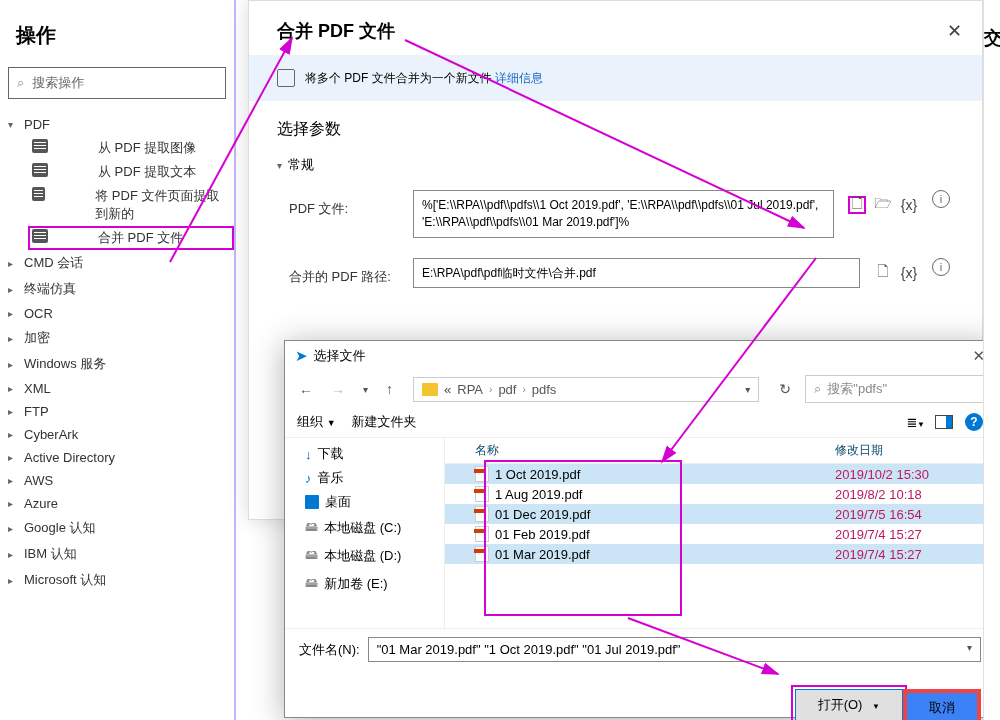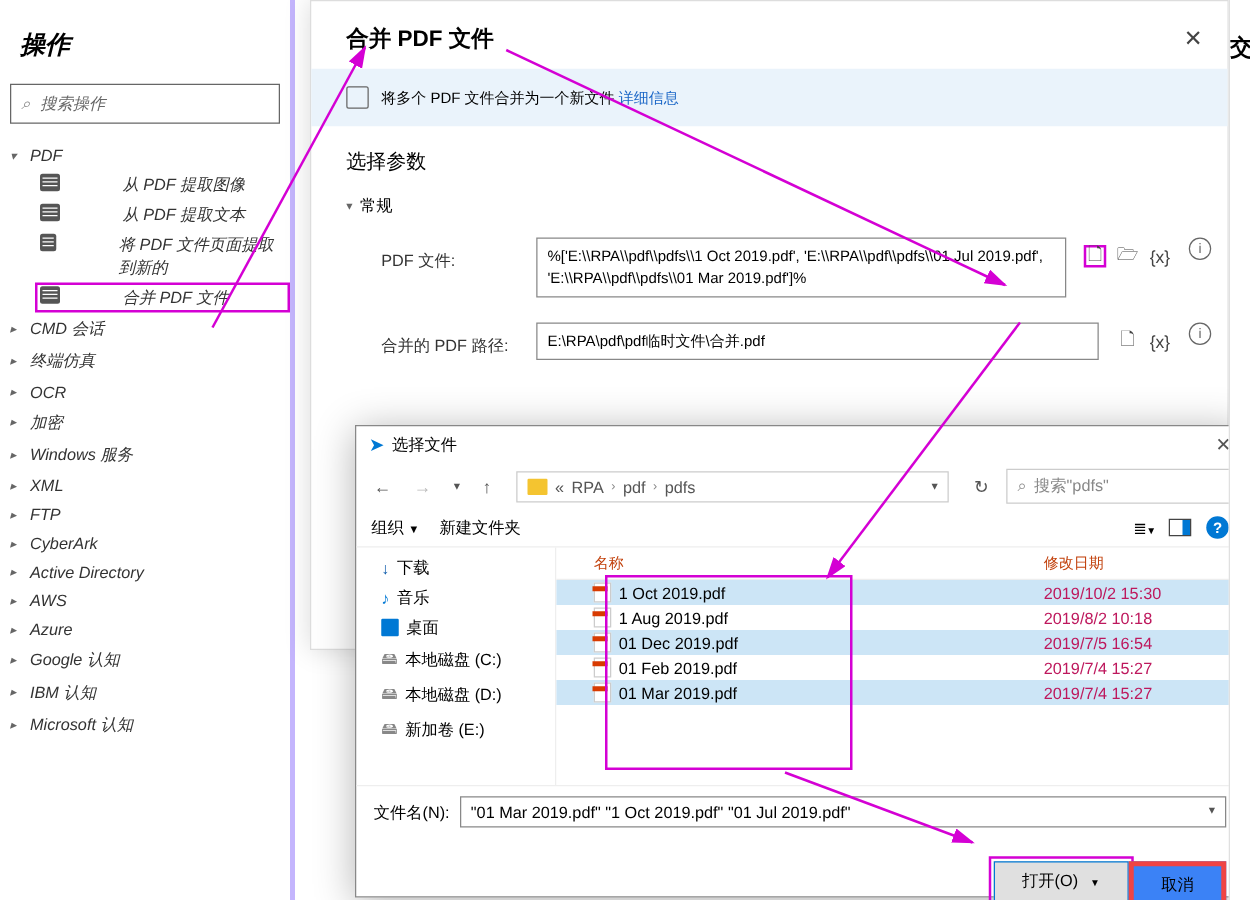--- a/index.html
+++ b/index.html
@@ -1,18 +1,18 @@
 <!DOCTYPE html>
 <html><head>
 <meta charset="utf-8">
 <style>
 * { box-sizing: border-box; margin: 0; padding: 0; font-family: "Segoe UI", "Microsoft YaHei", sans-serif; }
 body { width: 1000px; height: 720px; background: #fff; position: relative; overflow: hidden; }
 
-.left-panel { position: absolute; left: 0; top: 0; width: 236px; height: 720px; background: #fff; border-right: 4px solid #c4b5fd; font-style: italic; }
+.left-panel { position: absolute; left: 0; top: 0; width: 236px; height: 720px; background: #fff; border-right: 2px solid #c4b5fd; }
 .left-title { font-size: 20px; font-weight: 600; padding: 22px 0 18px 16px; }
 .search-box { margin: 0 8px 14px 8px; height: 32px; border: 1px solid #666; display: flex; align-items: center; padding: 0 8px; color: #666; font-size: 13px; }
 .search-box .sico { margin-right: 8px; color: #888; }
 
 .tree { font-size: 13px; color: #333; }
 .tree-group { padding: 4px 0 4px 8px; display: flex; align-items: center; cursor: default; }
 .tree-group .chev { width: 14px; display: inline-block; color: #666; font-size: 10px; margin-right: 2px; }
 .tree-sub { padding-left: 28px; }
 .tree-item { display: flex; align-items: flex-start; padding: 3px 4px; gap: 44px; }
 .tree-item .iico { width: 16px; height: 14px; background: #555; border-radius: 2px; margin-right: 6px; display: inline-block; position: relative; }
@@ -24,21 +24,21 @@
 .modal-title { font-size: 18px; font-weight: 600; }
 .modal-close { font-size: 18px; color: #444; cursor: pointer; }
 .modal-banner { background: #eaf3fb; padding: 14px 28px; font-size: 12px; display: flex; align-items: center; gap: 10px; }
 .modal-banner a { color: #1a66c7; text-decoration: none; }
 .banner-ico { width: 18px; height: 18px; border: 1.5px solid #666; border-radius: 2px; display: inline-block; position: relative; }
 
 .section-title { font-size: 16px; font-weight: 500; padding: 18px 28px 10px; }
 .subgroup { padding: 6px 28px; font-size: 13px; display: flex; align-items: center; gap: 6px; }
 .subgroup .chev { font-size: 10px; color: #666; }
 
-.param-row { display: flex; align-items: flex-start; padding: 10px 13px 10px 40px; gap: 14px; margin-left: 16px; }
+.param-row { display: flex; align-items: flex-start; padding: 10px 32px 10px 40px; gap: 14px; }
 .param-label { width: 110px; font-size: 13px; color: #333; padding-top: 10px; }
 .param-input { flex: 1; border: 1px solid #888; padding: 6px 8px; font-size: 12px; line-height: 1.4; min-height: 20px; position: relative; }
 .param-input.tall { min-height: 36px; }
 .input-icons { display: flex; gap: 8px; align-items: center; padding-top: 6px; }
 .ico { width: 18px; height: 18px; display: inline-flex; align-items: center; justify-content: center; color: #444; font-size: 14px; cursor: pointer; }
 .ico.boxed { border: 2px solid #d400d4; padding: 2px; }
 .info-ico { width: 18px; height: 18px; border: 1.5px solid #666; border-radius: 50%; display: inline-flex; align-items: center; justify-content: center; font-size: 11px; color: #666; }
 
 .file-dialog { position: absolute; left: 284px; top: 340px; width: 712px; height: 378px; background: #fff; border: 1px solid #888; box-shadow: 0 4px 30px rgba(0,0,0,0.3); }
 .fd-title { display: flex; align-items: center; padding: 6px 10px; font-size: 13px; }
@@ -60,21 +60,21 @@
 .fd-body { display: flex; height: 190px; }
 .fd-sidebar { width: 160px; border-right: 1px solid #eee; padding: 4px 0; font-size: 13px; overflow: hidden; }
 .fd-side-item { display: flex; align-items: center; padding: 3px 8px 3px 20px; gap: 6px; }
 .fd-side-item .sico2 { width: 14px; height: 14px; display: inline-block; }
 .sico-dl { color: #0959aa; }
 .sico-music { color: #0078d4; }
 .sico-desk { background: #0078d4; border-radius: 1px; }
 .sico-disk { color: #888; }
 
 .fd-list { flex: 1; font-size: 13px; overflow: hidden; position: relative; }
-.fd-header { display: flex; padding: 4px 10px; color: #c2410c; font-size: 12px; border-bottom: 1px solid #eee; }
+.fd-header { display: flex; padding: 4px 10px; color: #0c4a6e; font-size: 12px; border-bottom: 1px solid #eee; }
 .fd-col-name { flex: 1; padding-left: 20px; }
 .fd-col-date { width: 150px; }
 .fd-row { display: flex; align-items: center; padding: 2px 10px; }
 .fd-row.sel { background: #cce5f6; }
 .fd-row .pdf-ico { width: 14px; height: 16px; background: #fff; border: 1px solid #ccc; margin-right: 6px; margin-left: 20px; position: relative; }
 .fd-row .pdf-ico::before { content: ""; position: absolute; top: 2px; left: -2px; width: 12px; height: 4px; background: #d83b01; }
 .fd-row .fname { flex: 1; }
 .fd-row .fdate { width: 150px; color: #be185d; }
 
 .fd-selbox { position: absolute; border: 2px solid #d400d4; }

